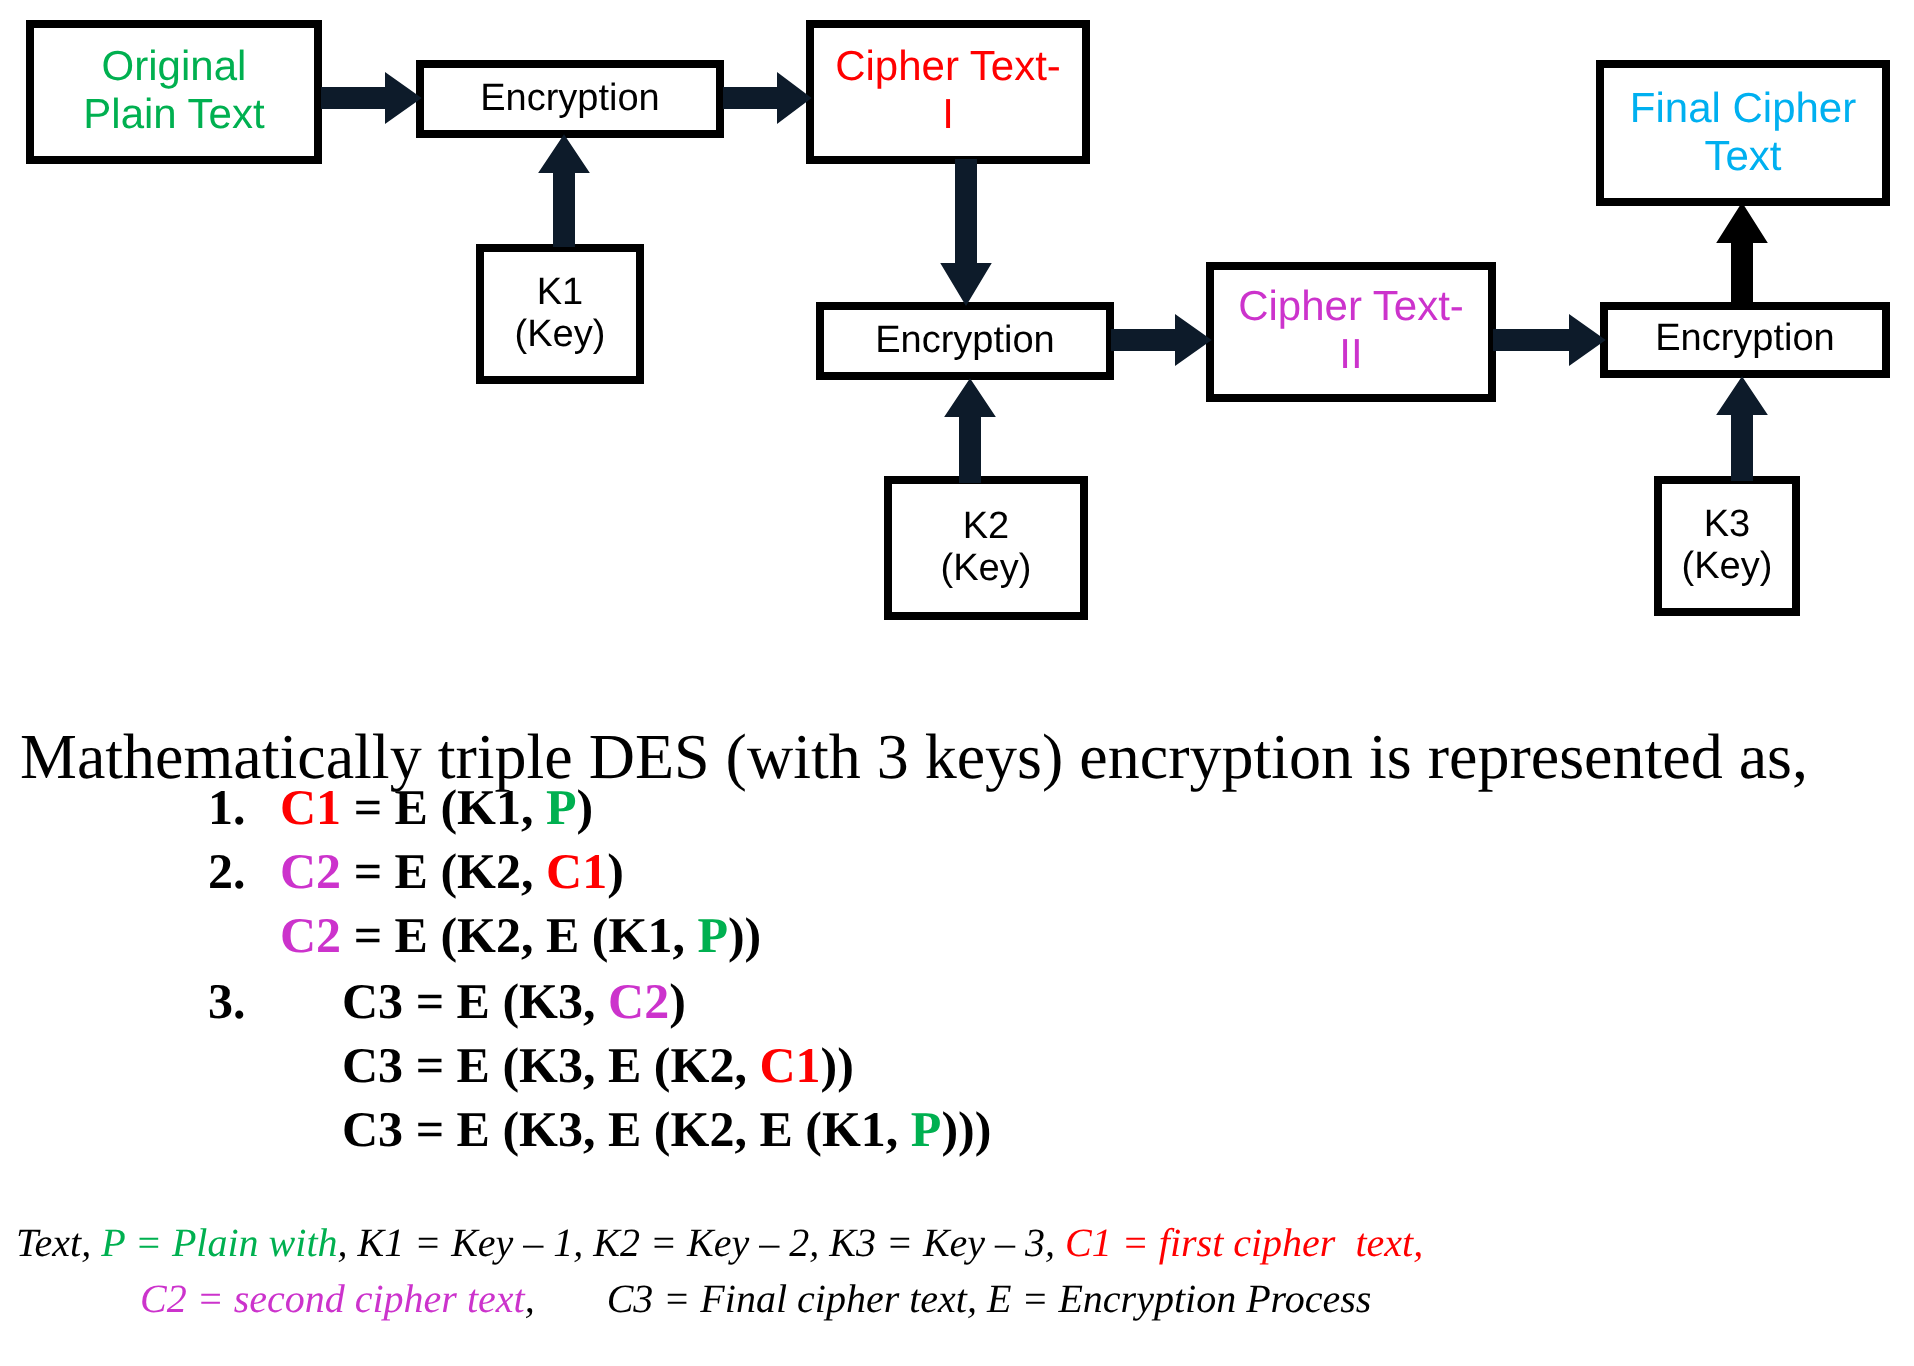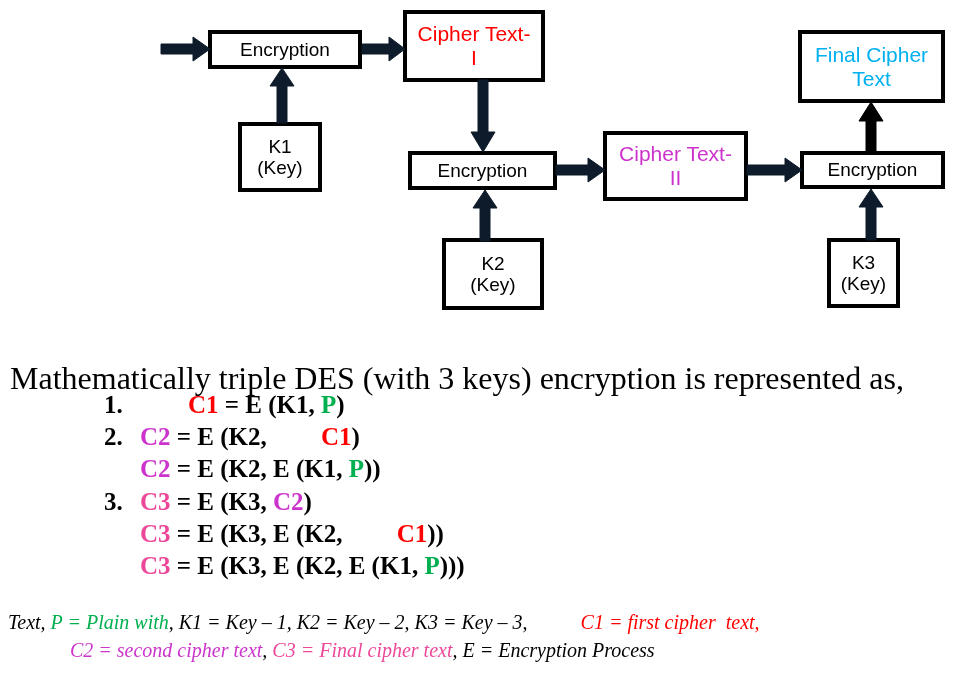--- a/index.html
+++ b/index.html
@@ -30,29 +30,33 @@
   
   #textblock{position:absolute;left:0;top:345px;width:957px;height:338px;}
 
   .line{position:absolute;white-space:pre;font-family:"Liberation Serif",serif;}
 
   .lead{font-size:32px;font-weight:400;color:#000;}
   .eq{font-size:25px;font-weight:700;color:#000;}
   .where{font-size:20px;font-style:italic;font-weight:400;color:#000;}
 
   .g{color:#00b050;}
-  .r{color:#ff0000;margin-left:48px;}
+  .r{color:#ff0000;}
   .m{color:#cc33cc;}
-  .cy{color:#ec4899;}
+  .cy{color:#000000;margin-left:31px;}
 </style>
 </head>
 <body>
 
 <div id="diagram">
 
+  <div class="box b-colored" style="left:13px;top:10px;width:148px;height:72px;">
+    <span class="c-green" style="white-space:pre-line;">Original
+Plain Text</span>
+  </div>
 
   <div class="box b-plain" style="left:208px;top:30px;width:154px;height:39px;">
     <span>Encryption</span>
   </div>
 
   <div class="box b-colored" style="left:403px;top:10px;width:142px;height:72px;">
     <span class="c-red" style="white-space:pre-line;">Cipher Text-
 I</span>
   </div>
 

